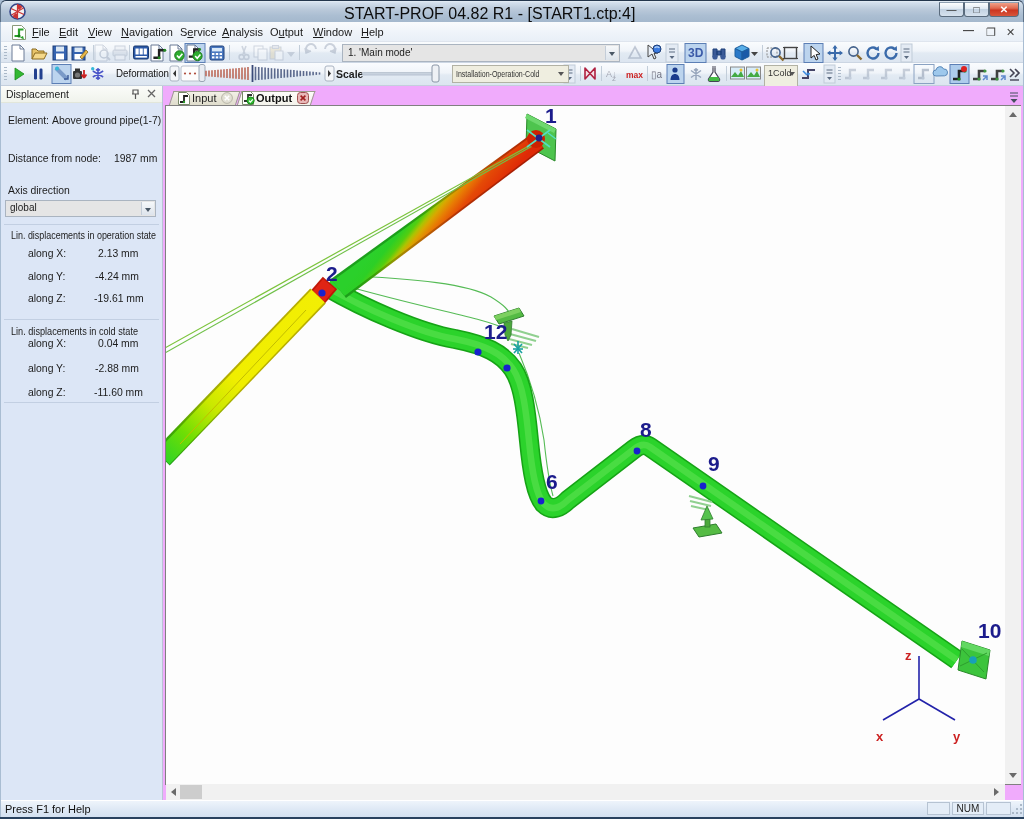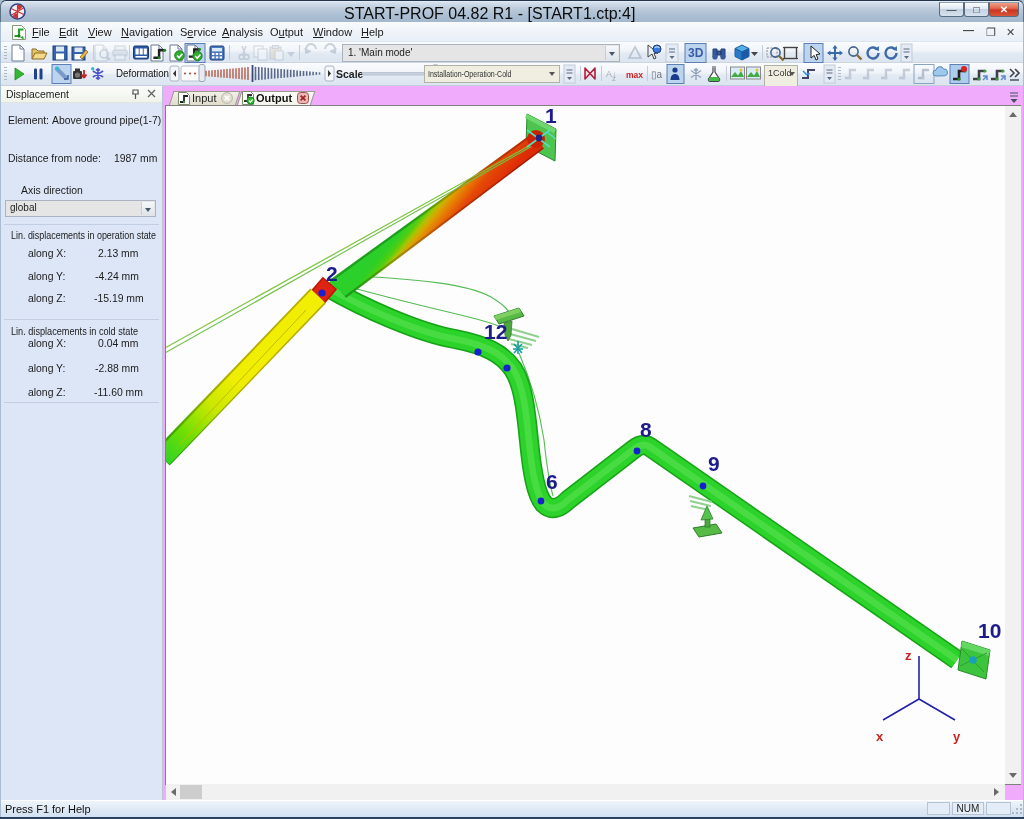--- a/index.html
+++ b/index.html
@@ -455,21 +455,21 @@
         <path d="M2,4 l4,4 l-4,4 M7,4 l4,4 l-4,4" stroke="#445" stroke-width="1.6" fill="none"></path>
         <path d="M2,15 h9" stroke="#445" stroke-width="1.4"></path>
       </g>
  </g>
 </svg>
 
 <div class="combo" style="left:342px; top:44px; width:278px; height:18px;">
     <span style="position:absolute;left:5px;top:2px;">1. 'Main mode'</span>
     <span class="arr"></span>
   </div>
-<div class="combobeige" style="left:424px; top:65px; width:136px; height:18px;text-align:center;">
+<div class="combobeige" style="left:452px; top:65px; width:117px; height:18px;text-align:center;">
     <span style="position:absolute;left:3px;top:2.5px;display:inline-block;transform:scaleX(0.78);transform-origin:0 0;">Installation-Operation-Cold</span>
   <span style="position:absolute;right:4px;top:6px;border:3.5px solid transparent;border-top:4.5px solid #555;"></span>
   </div>
 <div class="combobeige" style="left:764px; top:65px; width:34px; height:32px;">
     <span style="position:absolute;left:3px;top:2px;">1Cold</span>
   <span style="position:absolute;right:2px;top:6px;border:3px solid transparent;border-top:4px solid #555;"></span>
   </div>
 <div class="grip" style="left:4px; top:46px;"></div>
 <div class="grip" style="left:4px; top:67px;"></div>
 <div class="grip" style="left:838px; top:67px;"></div>
@@ -480,33 +480,33 @@
   <svg class="abs" style="left:130px;top:3px;" width="9" height="11" viewBox="0 0 9 11">
       <path d="M2,1 h5 v4 h-5 z M1,5 h7 M4.5,5 v5" stroke="#555" fill="none" stroke-width="1.2"></path>
     </svg>
   <svg class="abs" style="left:146px;top:3px;" width="9" height="9" viewBox="0 0 9 9">
       <path d="M1,1 L8,8 M8,1 L1,8" stroke="#666" stroke-width="1.3"></path>
     </svg>
   <div class="lbl" style="left:7px;  top:29px;">Element:</div>
   <div class="lbl" style="left:51px; top:29px;">Above ground pipe(1-7)</div>
   <div class="lbl" style="left:7px;  top:67px;">Distance from node:</div>
   <div class="lbl" style="left:113px;top:67px;">1987 mm</div>
-  <div class="lbl" style="left:20px;  top:99px;">Axis direction</div>
+  <div class="lbl" style="left:7px;  top:99px;">Axis direction</div>
   <div class="combo" style="left:4px; top:114px; width:151px; height:17px;">
       <span style="position:absolute;left:4px;top:1px;">global</span>
       <span class="arr"></span>
     </div>
   <div class="hline" style="top:138px;"></div>
   <div class="lbl" style="left:10px; top:144px; transform:scaleX(0.86); transform-origin:0 0;">Lin. displacements in operation state</div>
   <div class="lbl" style="left:27px; top:162px;">along X:</div>
     <div class="lbl" style="left:97px; top:162px;">2.13 mm</div>
   <div class="lbl" style="left:27px; top:185px;">along Y:</div>
     <div class="lbl" style="left:94px; top:185px;">-4.24 mm</div>
   <div class="lbl" style="left:27px; top:207px;">along Z:</div>
-    <div class="lbl" style="left:93px; top:207px;">-15.19 mm</div>
+    <div class="lbl" style="left:93px; top:207px;">-19.61 mm</div>
   <div class="hline" style="top:233px;"></div>
   <div class="lbl" style="left:10px; top:240px; transform:scaleX(0.88); transform-origin:0 0;">Lin. displacements in cold state</div>
   <div class="lbl" style="left:27px; top:252px;">along X:</div>
     <div class="lbl" style="left:97px; top:252px;">0.04 mm</div>
   <div class="lbl" style="left:27px; top:277px;">along Y:</div>
     <div class="lbl" style="left:94px; top:277px;">-2.88 mm</div>
   <div class="lbl" style="left:27px; top:301px;">along Z:</div>
     <div class="lbl" style="left:93px; top:301px;">-11.60 mm</div>
   <div class="hline" style="top:316px;"></div>
 </div>

